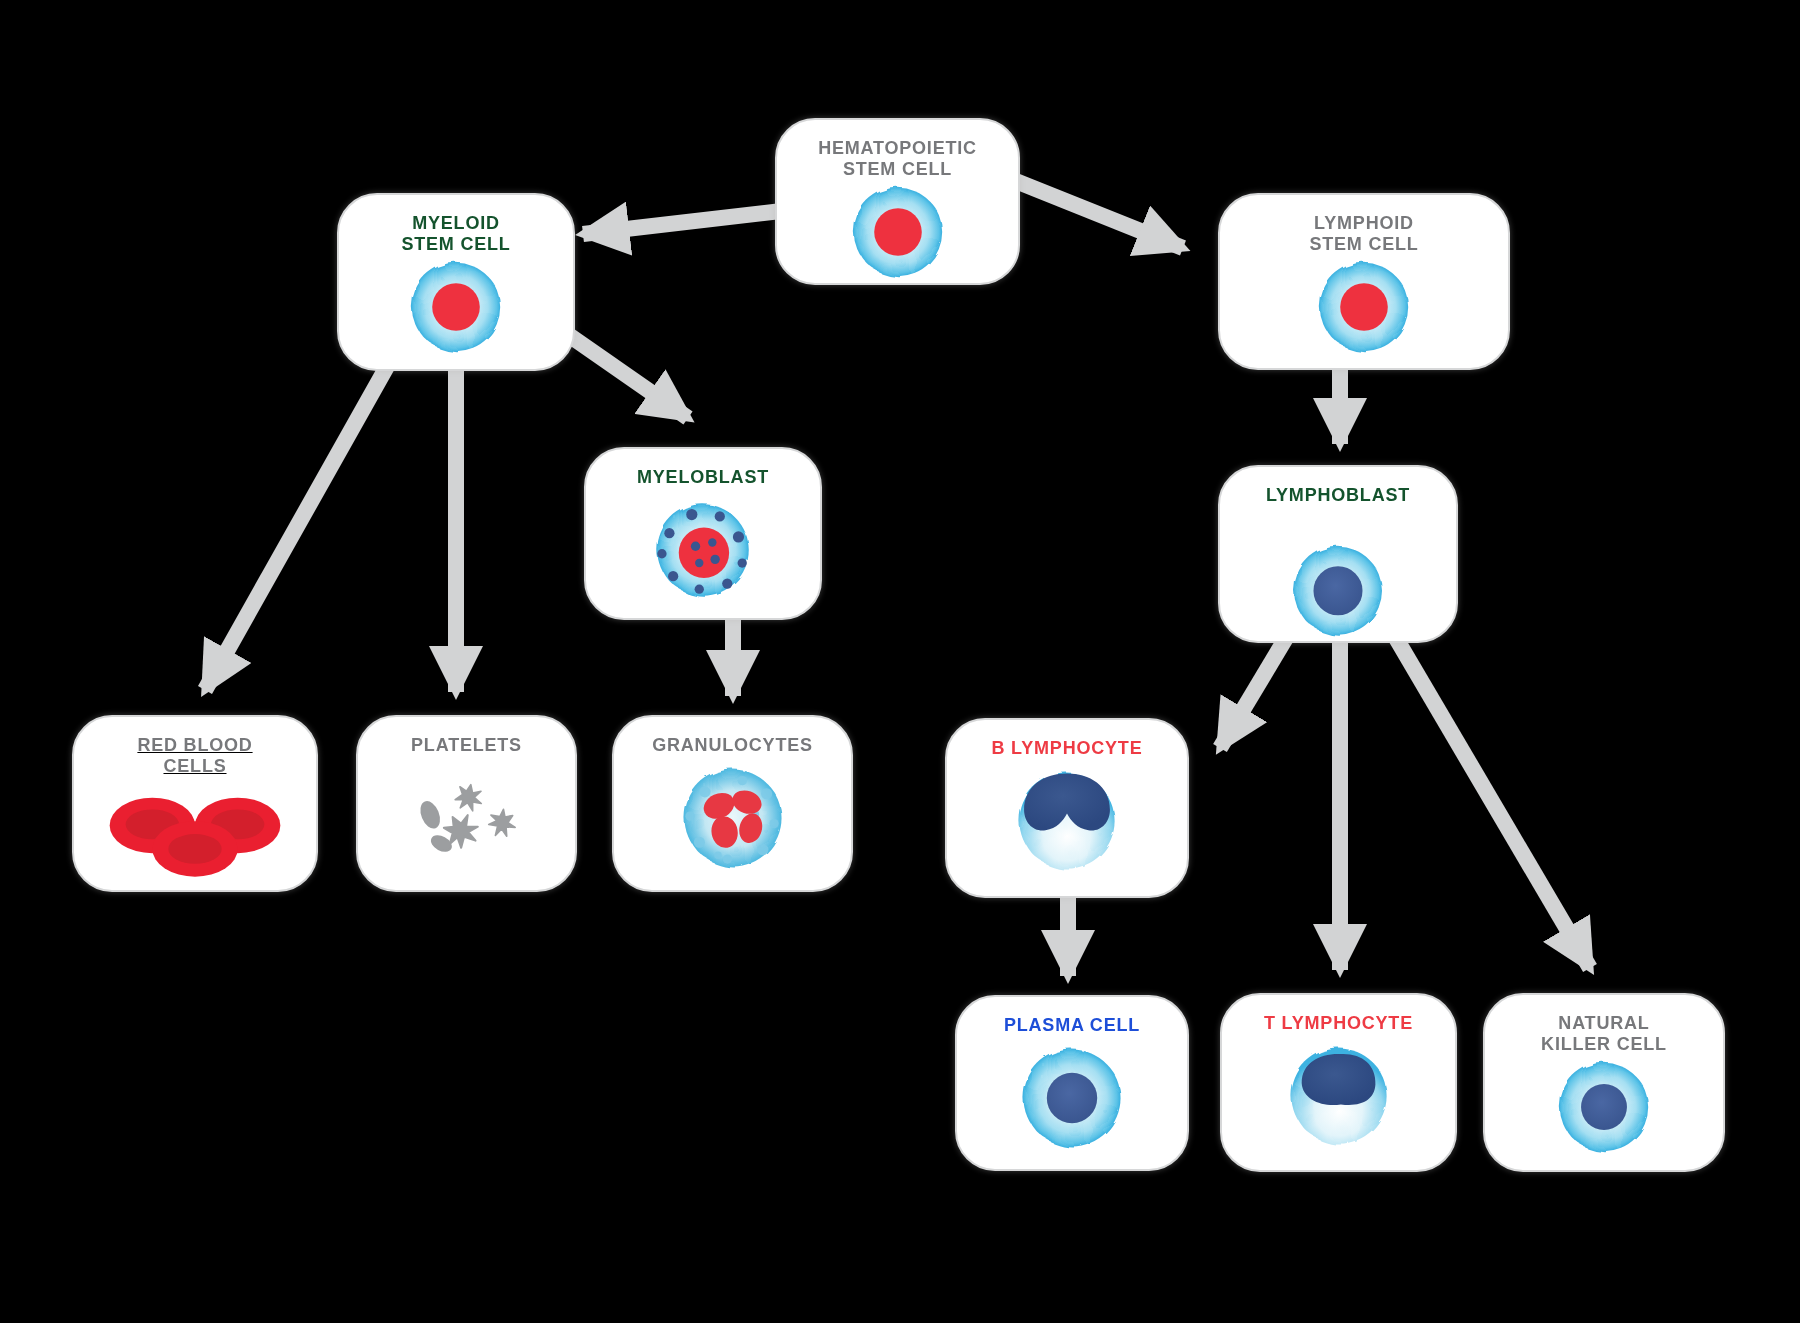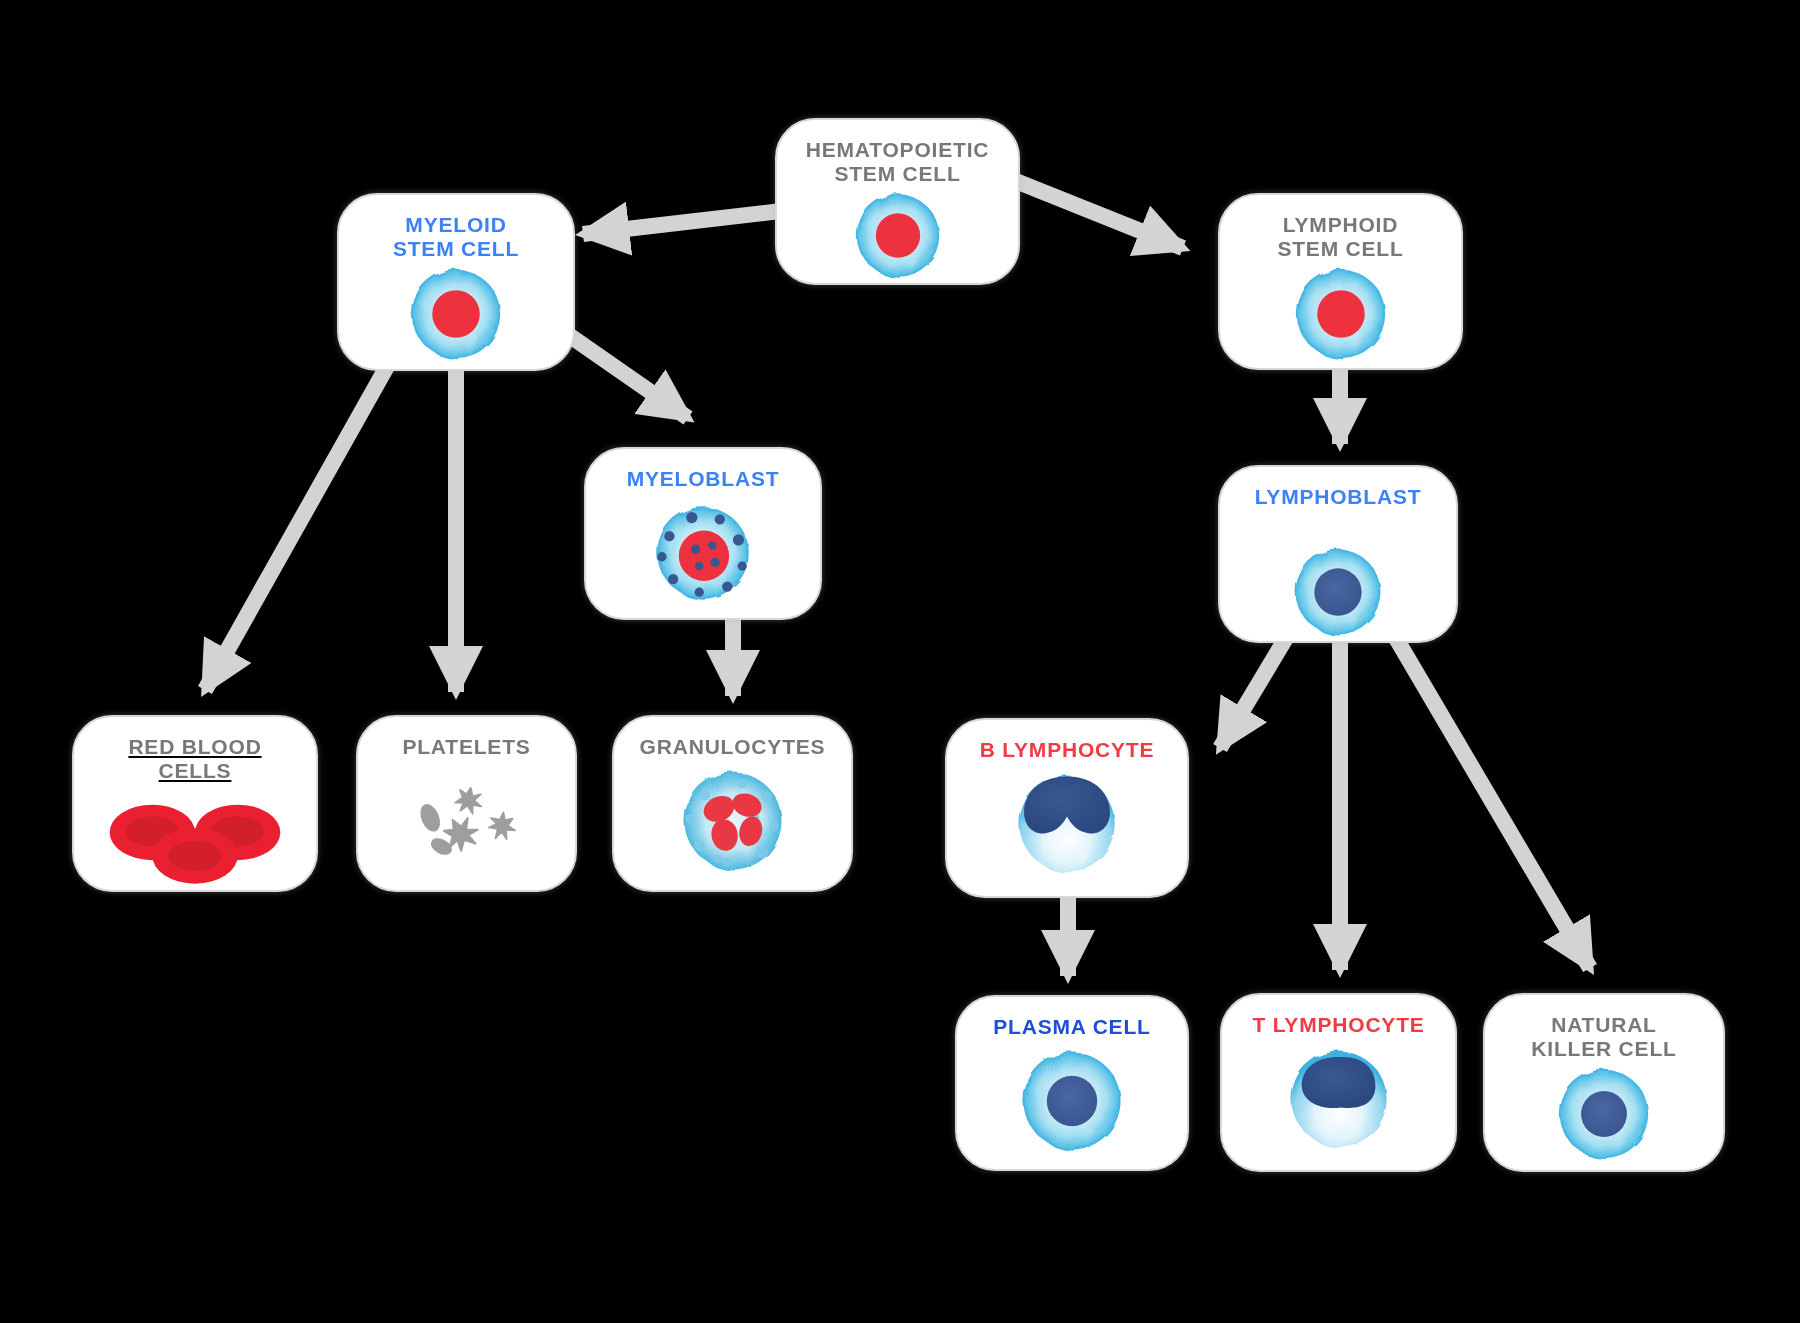--- a/index.html
+++ b/index.html
@@ -2,24 +2,24 @@
 <html><head>
 <meta charset="utf-8">
 <style>
   html,body{margin:0;padding:0;background:#000;}
   #canvas{position:relative;width:1800px;height:1323px;background:#000;overflow:hidden;
           font-family:"Liberation Sans", sans-serif;}
   svg.arrows{position:absolute;left:0;top:0;}
   .card{position:absolute;background:#ffffff;border:2px solid #d6d7d8;border-radius:40px;
         box-sizing:border-box;display:flex;flex-direction:column;align-items:center;
         padding-top:18px;box-shadow:0 0 6px rgba(180,180,180,0.35);}
-  .label{font-weight:bold;font-size:21px;letter-spacing:0.8px;line-height:1.14;
+  .label{font-weight:bold;font-size:18px;letter-spacing:0.8px;line-height:1.14;
          text-align:center;white-space:nowrap;}
   .c-gray{color:#77787b}
-  .c-teal{color:#3b82f6}
+  .c-teal{color:#14532d}
   .c-red{color:#ee3b44}
   .c-blue{color:#1d4ed8}
   .icon2{width:102px;height:102px;margin-top:2px;}   
   .icon1{width:112px;height:112px;margin-top:6px;}   
   .iconwide{width:200px;height:96px;margin-top:10px;}
 </style>
 </head>
 <body>
 
 <div id="canvas">
@@ -94,21 +94,21 @@
       <span>STEM CELL</span>
     </div>
     <svg class="icon2" viewBox="-60 -60 120 120">
       <g filter="url(#wobble)">
           <circle r="52" fill="url(#gCell)"></circle>
         </g>
       <circle r="28" fill="#ee313f"></circle>
     </svg>
   </div>
 
-  <div class="card" style="left:1218px;top:193px;width:245px;height:177px;">
+  <div class="card" style="left:1218px;top:193px;width:292px;height:177px;">
     <div class="label c-gray">
       <span>LYMPHOID</span><br>
       <span>STEM CELL</span>
     </div>
     <svg class="icon2" viewBox="-60 -60 120 120">
       <g filter="url(#wobble)">
           <circle r="52" fill="url(#gCell)"></circle>
         </g>
       <circle r="28" fill="#ee313f"></circle>
     </svg>

